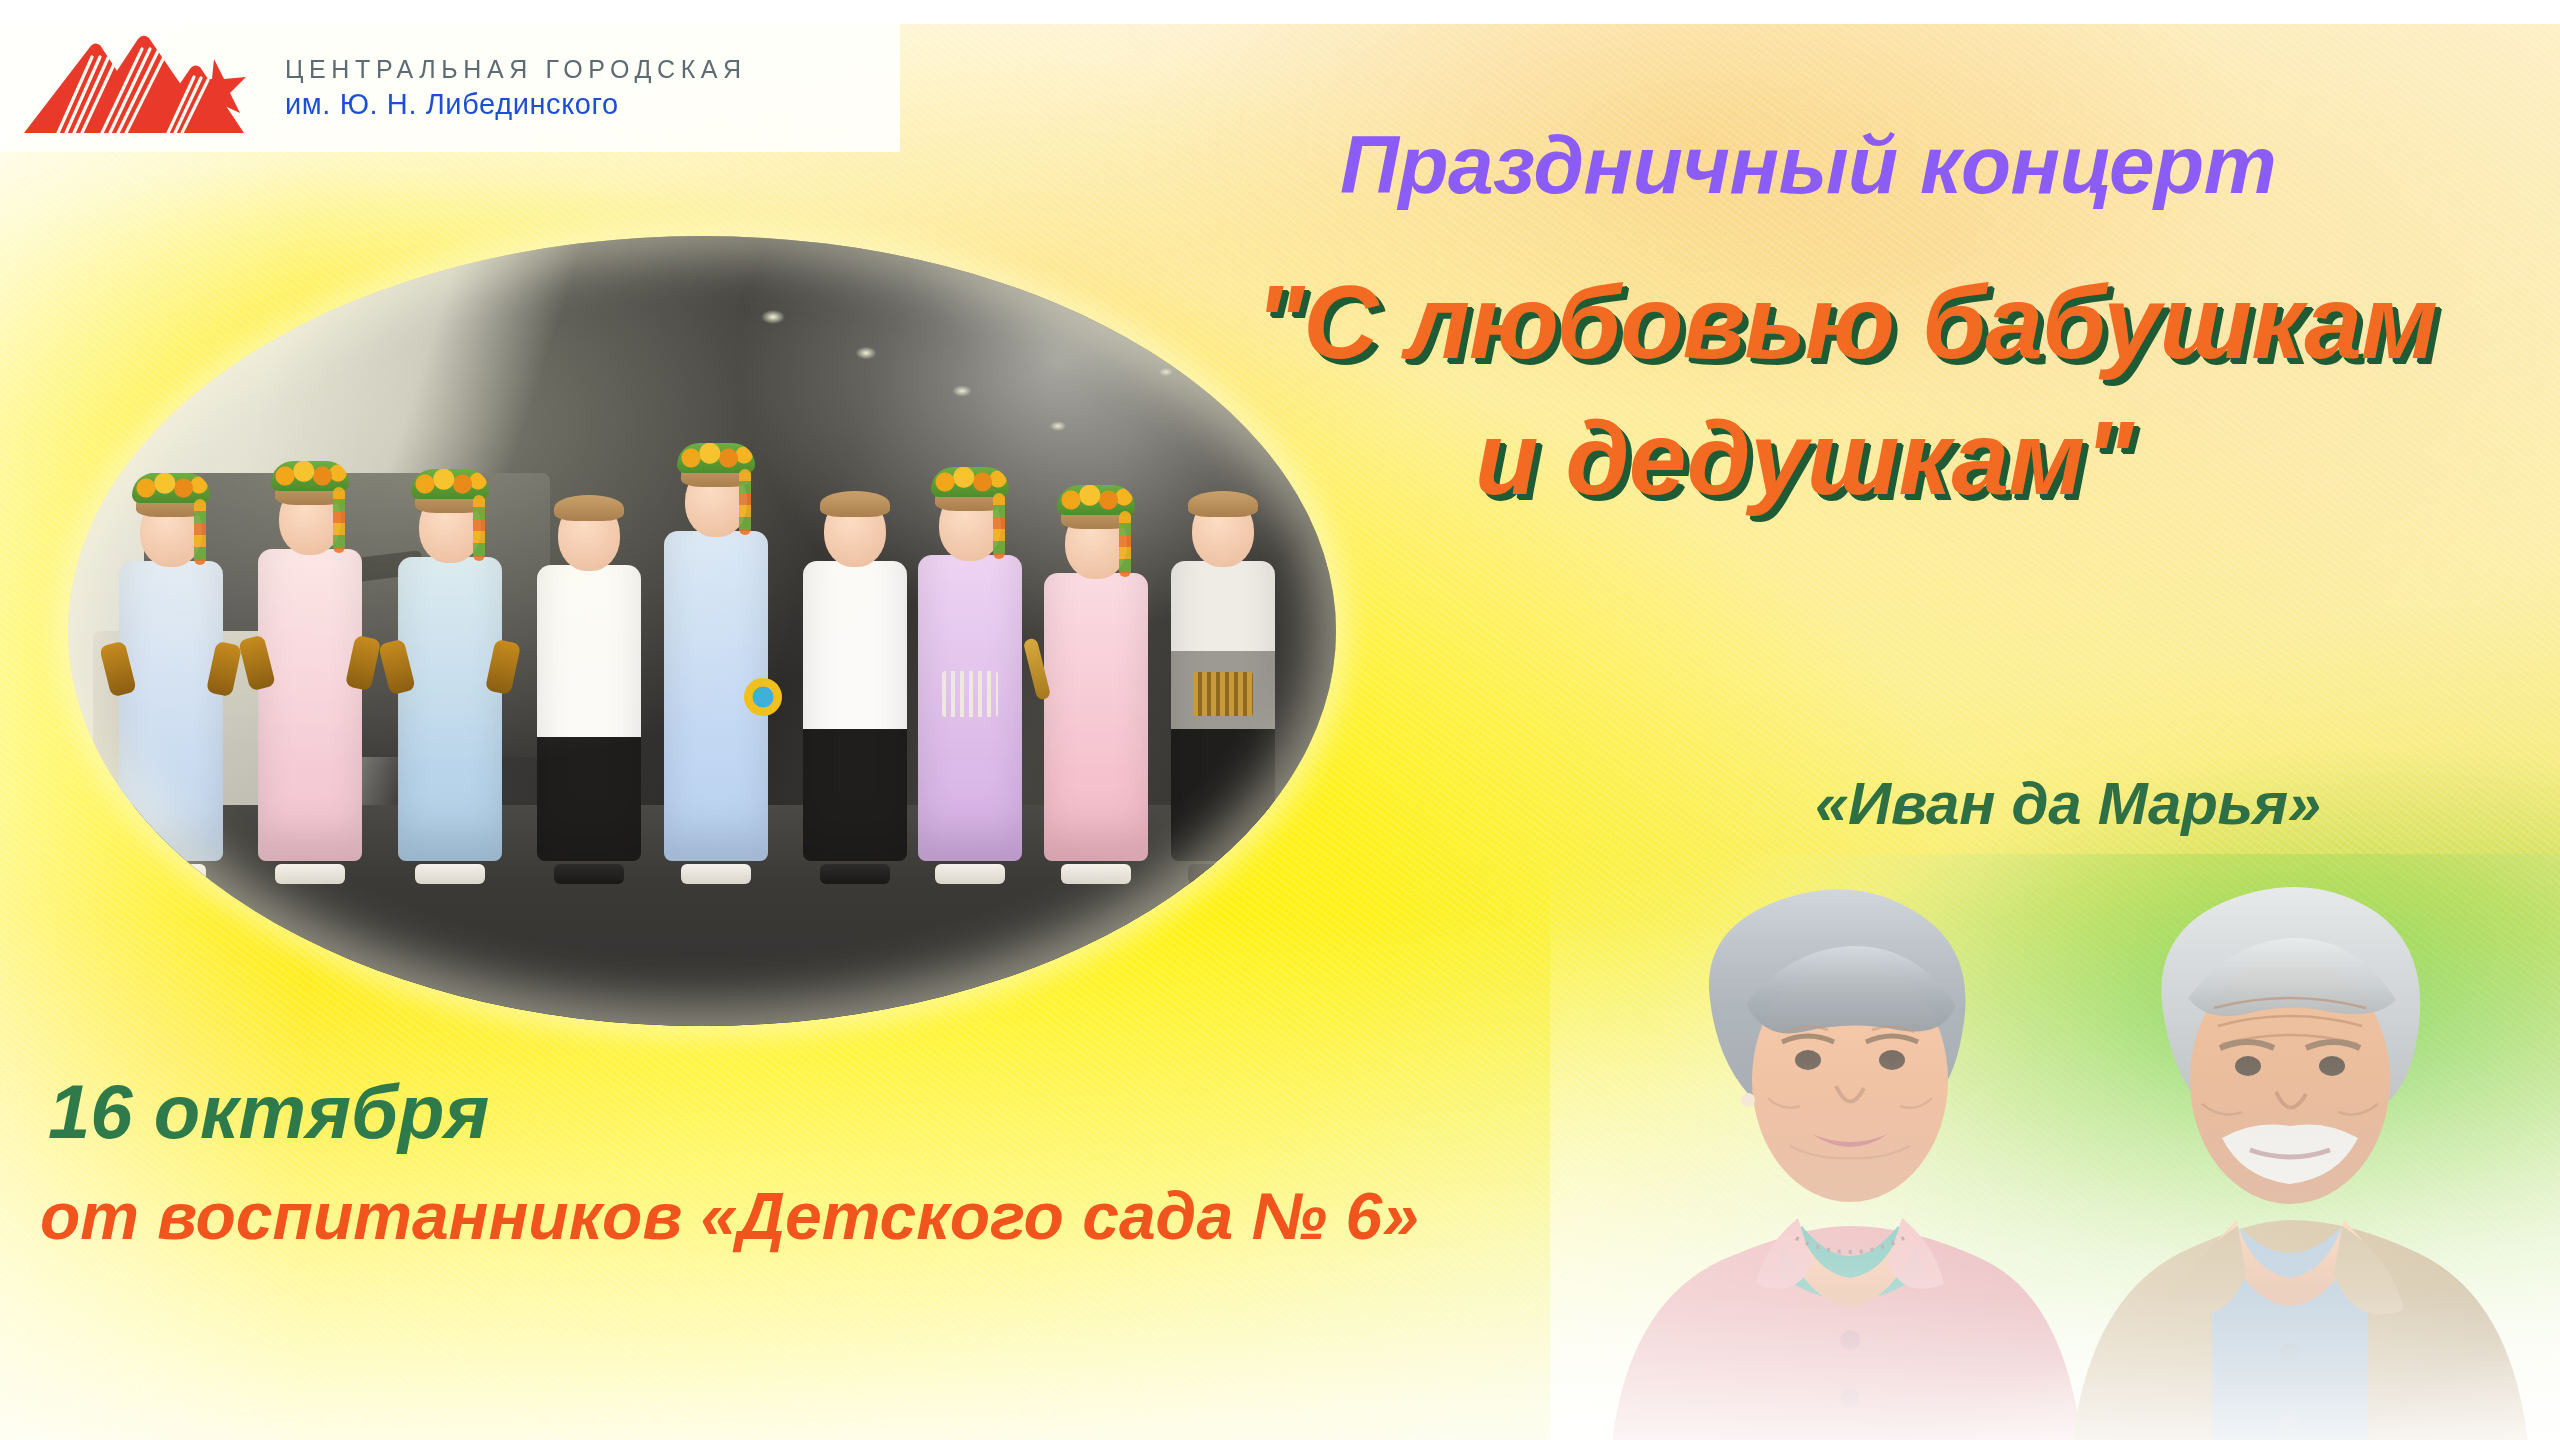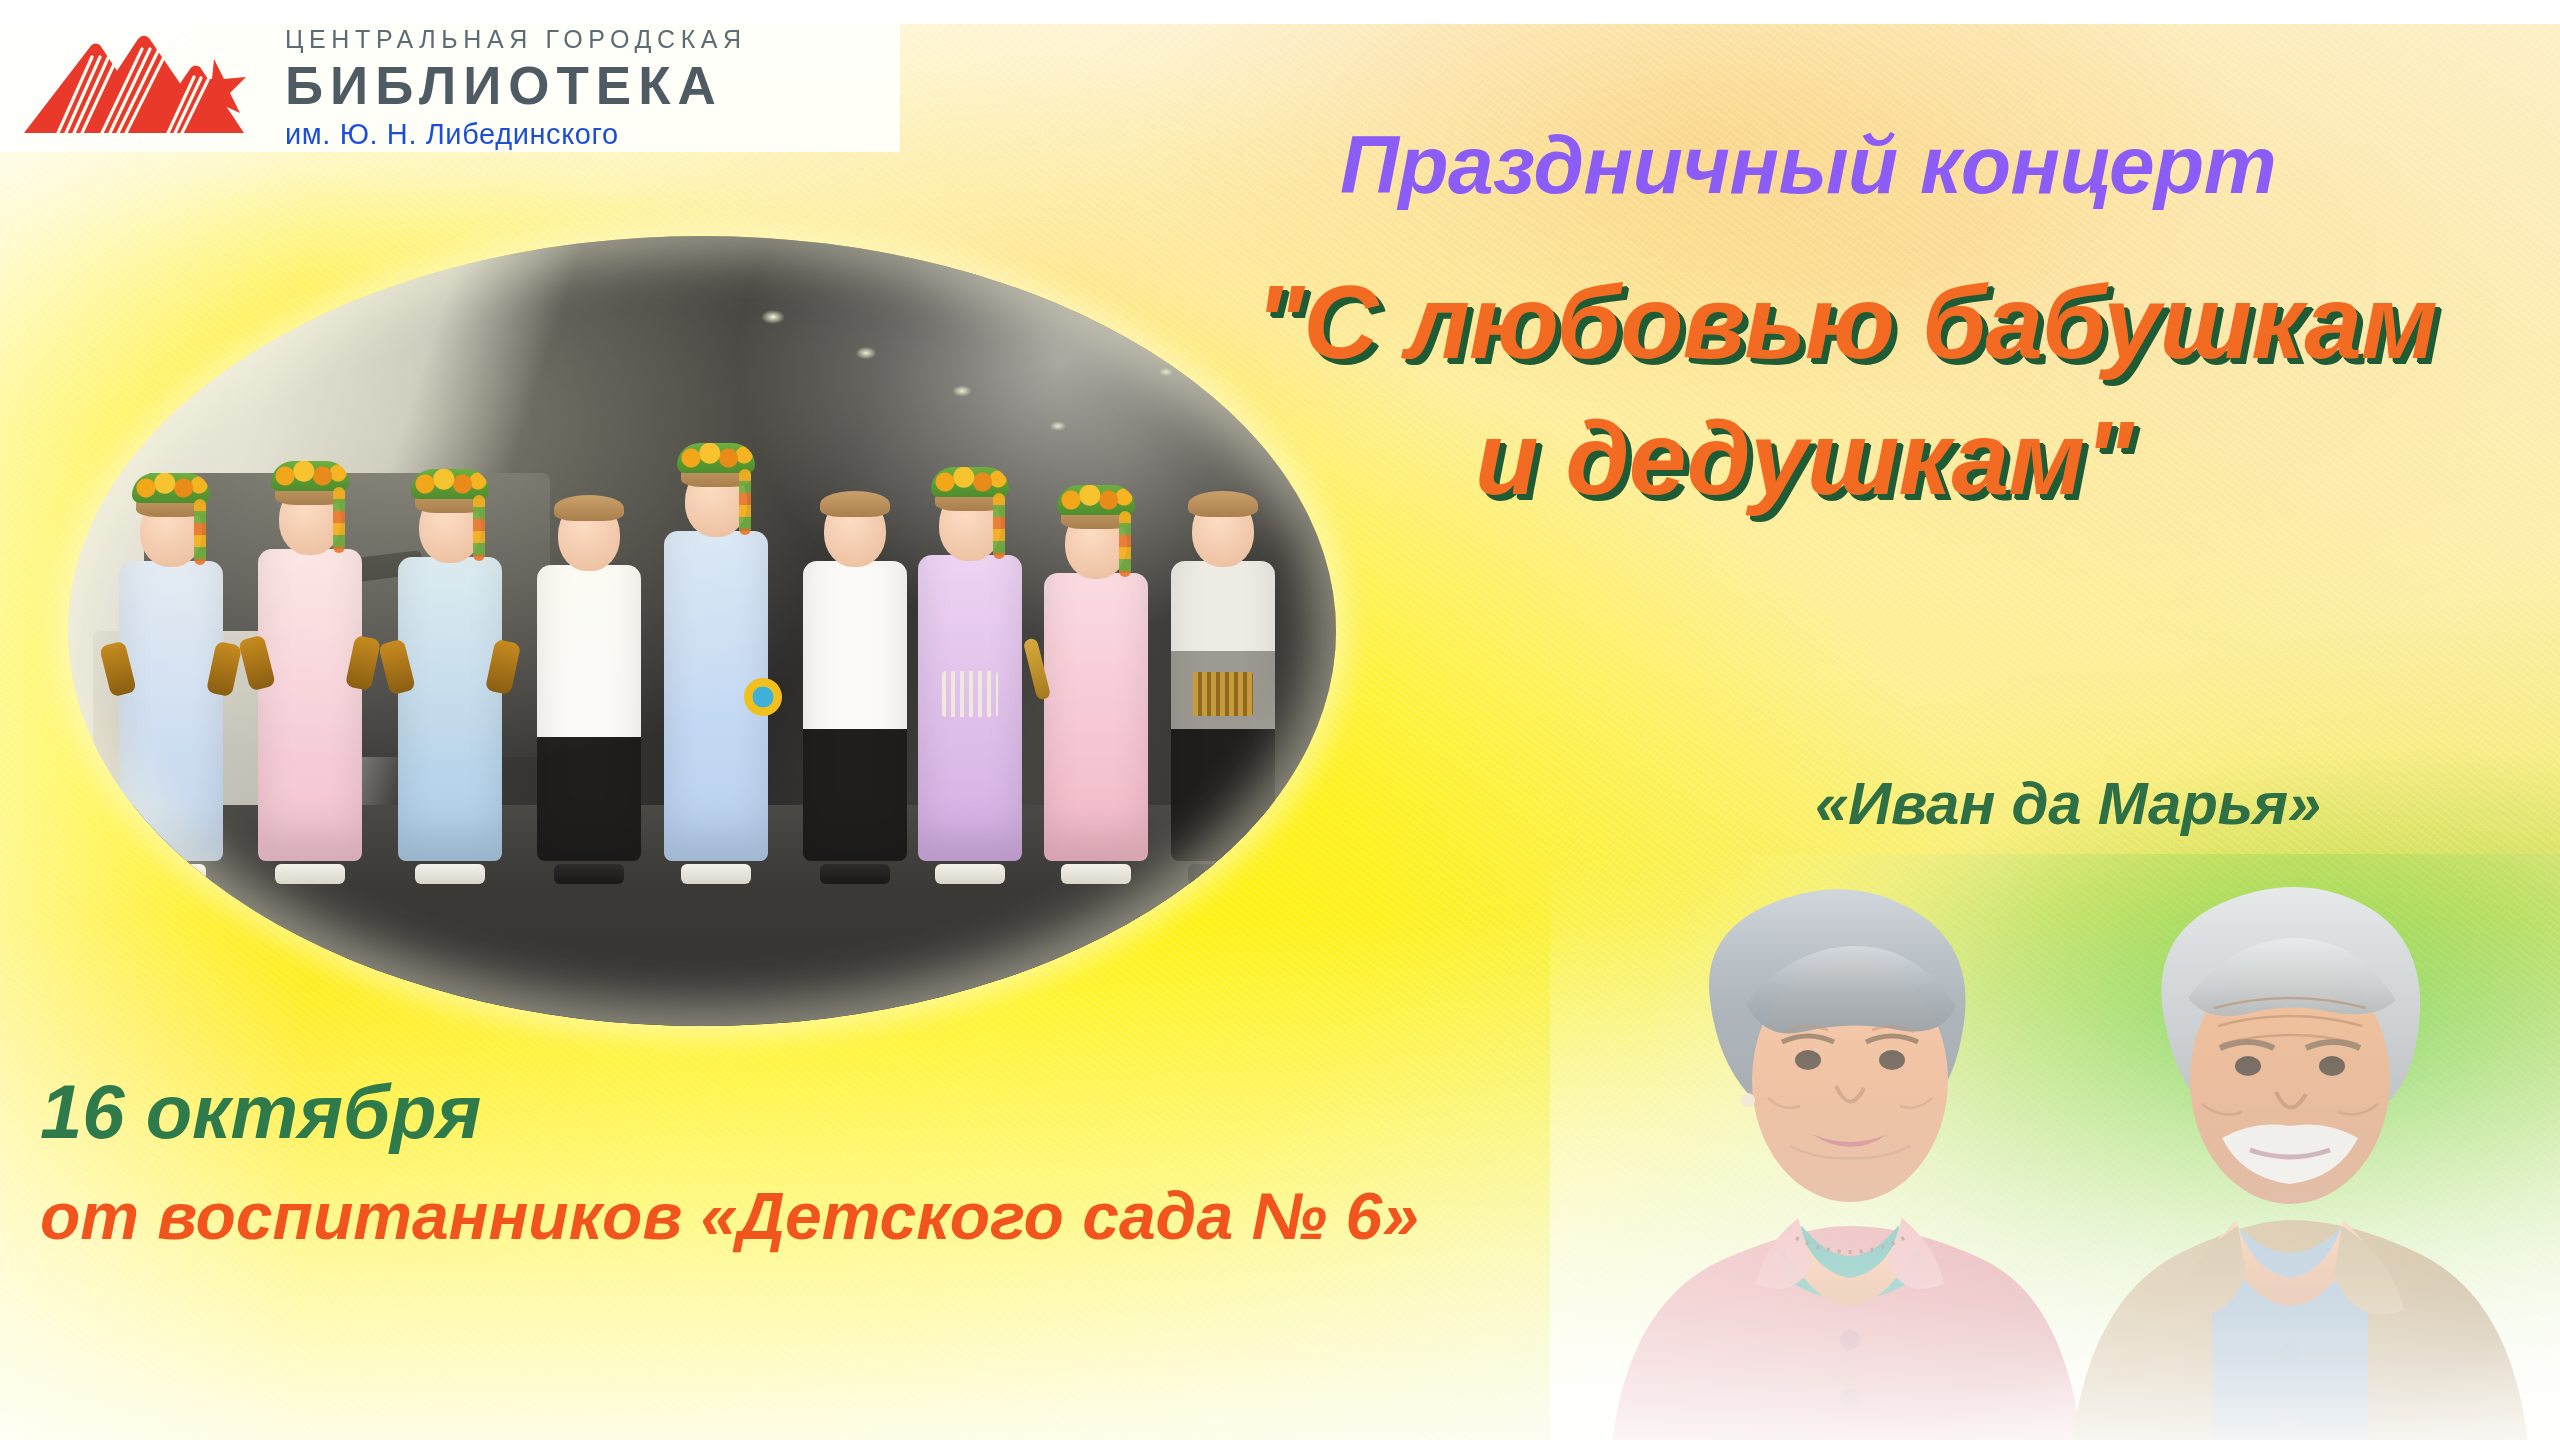--- a/index.html
+++ b/index.html
@@ -201,21 +201,21 @@
   #line-title-2 { left: 1475px; top: 380px; }
 
   .sub-green {
     font-size: 60px; font-weight: 700; font-style: italic;
     color: #2f6f45; letter-spacing: -.3px;
   }
   #line-sub-1 { left: 1640px; top: 660px; }
   #line-sub-2 { left: 1815px; top: 748px; }
 
   #line-date {
-    left: 40px; top: 1048px;
+    left: 48px; top: 1048px;
     font-size: 76px; font-weight: 700; font-style: italic;
     color: #2e7a4a;
     text-align: center;
   }
   #line-from {
     left: 40px; top: 1158px;
     font-size: 66px; font-weight: 700; font-style: italic;
     color: #f2541d;
   }
 
@@ -256,21 +256,20 @@
           <path d="M132 16 L92 100"></path>
         <path d="M140 18 L100 100"></path>
           <path d="M148 20 L108 100"></path>
         <path d="M176 44 L150 100"></path>
           <path d="M183 45 L157 100"></path>
         <path d="M190 47 L164 100"></path>
       </g>
     </svg>
     <div id="logo-text">
       <div class="logo-l1">ЦЕНТРАЛЬНАЯ ГОРОДСКАЯ</div>
-      <div class="logo-l2">БИБЛИОТЕКА</div>
       <div class="logo-l3">им. Ю. Н. Либединского</div>
     </div>
   </div>
 
   <div id="photo-oval">
     <div class="stage-wall"></div>
     <div class="ceiling-lights"></div>
     <div class="screen-panel"></div>
     <div class="podium"></div>
     <div class="mic-arm"></div>

